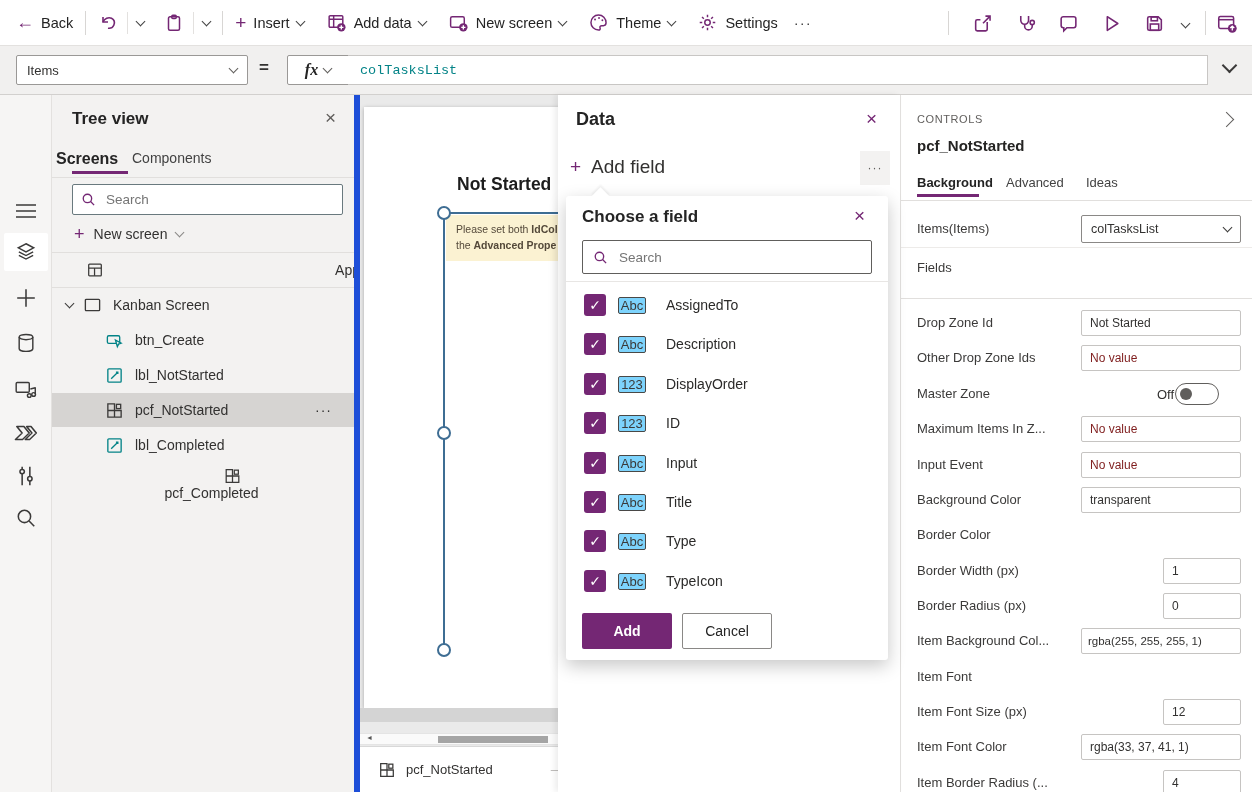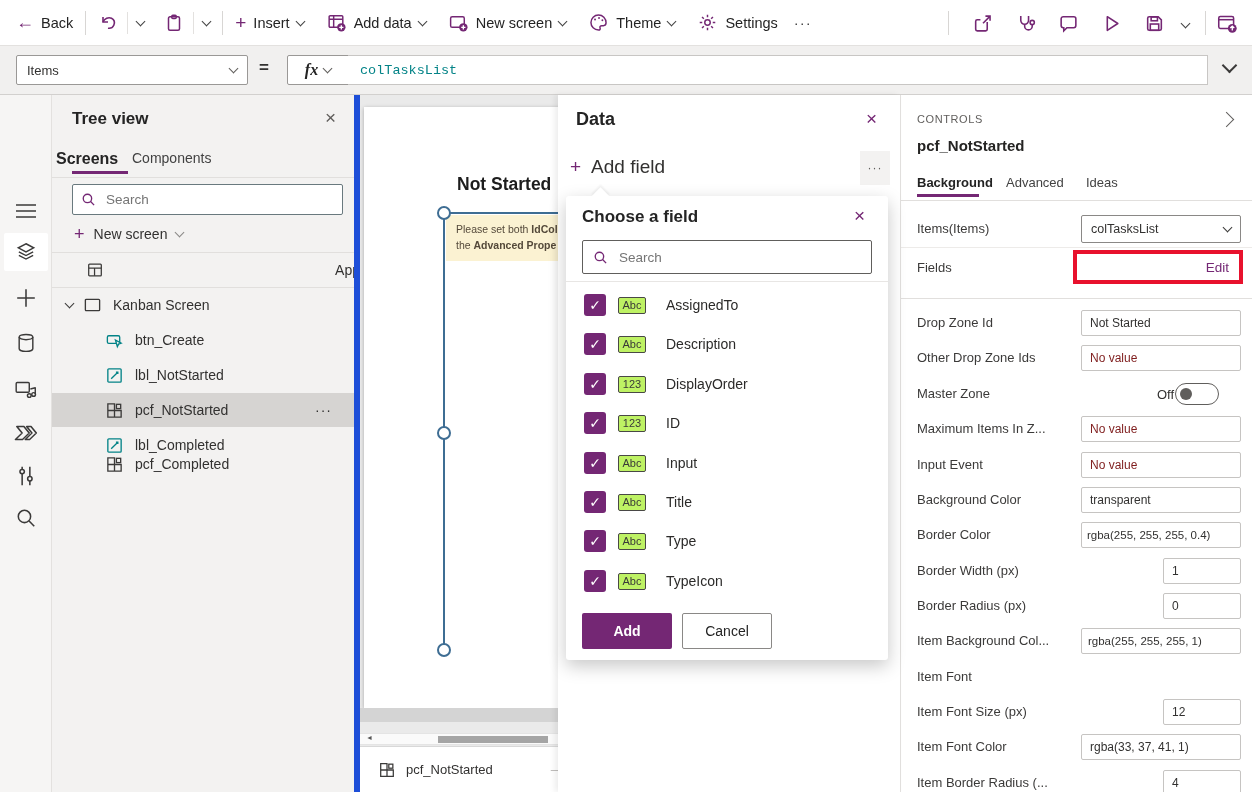--- a/index.html
+++ b/index.html
@@ -24,22 +24,22 @@
   .inputbox{background:#fff;border:1px solid #c6c4c2;border-radius:2px;
             font-size:12px;color:#323130;display:flex;align-items:center;
             padding:0 8px;box-sizing:border-box;}
   .placeholder{color:#7f1d1d;}
   
   .trow{position:absolute;left:0;width:308px;height:34px;display:flex;align-items:center;font-size:14px;color:#323130;}
   .divider{position:absolute;left:0;width:100%;height:1px;background:#e1dfdd;}
   
   .cb{width:22px;height:22px;background:#742774;border-radius:3px;display:flex;
       align-items:center;justify-content:center;color:#fff;font-size:14px;font-weight:bold;}
-  .badge{width:26px;height:15px;border:1px solid #494846;border-radius:2px;background:#bef264;
-         font-size:11px;color:#3a3938;display:flex;align-items:center;justify-content:center;
+  .badge{width:26px;height:15px;border:1px solid #494846;border-radius:2px;background:#7dd3fc;
+         font-size:13px;color:#3a3938;display:flex;align-items:center;justify-content:center;
          letter-spacing:0px;}
   .fieldrow{position:absolute;left:18px;display:flex;align-items:center;gap:12px;height:34px;}
   .fieldlabel{font-size:14px;color:#2b2a29;margin-left:8px;}
   
   .proplabel{position:absolute;left:16px;font-size:13px;color:#3b3a39;line-height:26px;white-space:nowrap;}
   .propinput{position:absolute;height:26px;}
   svg{display:block;}
 </style>
 </head>
 <body>
@@ -307,21 +307,21 @@
     </div>
 
     <div class="trow" style="top:333px;">
       <svg width="19" height="19" viewBox="0 0 20 20" fill="none" stroke="#038387" stroke-width="1.4" style="margin-left:53px;">
         <rect x="3" y="3" width="14" height="14" rx="1"></rect>
           <path d="M6.5 13.5 L13.5 6.5 M11.5 6.5 H13.5 V8.5"></path>
       </svg>
       <span style="margin-left:11px;">lbl_Completed</span>
     </div>
 
-    <div class="trow" style="top:352px;">
+    <div class="trow" style="top:372px;flex-direction:column;">
       <svg width="19" height="19" viewBox="0 0 20 20" fill="none" stroke="#3b3a39" stroke-width="1.4" style="margin-left:53px;">
         <path d="M3 3 H10 V10 H3 Z M3 10 V17 H10 V10 M10 10 H17 V17 H10"></path>
         <rect x="12" y="3.5" width="4.5" height="4.5"></rect>
       </svg>
       <span style="margin-left:11px;">pcf_Completed</span>
     </div>
   </div>
 
   <div class="abs" style="left:360px;top:95px;width:540px;height:697px;background:#eaeaea;overflow:hidden;z-index:1;">
 
@@ -458,23 +458,20 @@
     <div class="divider" style="top:105px;"></div>
 
     <div class="proplabel" style="top:121px;">Items(Items)</div>
     <div class="abs flex" style="left:180px;top:120px;width:160px;height:28px;background:#fff;border:1px solid #8a8886;border-radius:2px;box-sizing:border-box;padding:0 9px;justify-content:space-between;font-size:12.5px;color:#323130;">
       <span>colTasksList</span>
       <span class="chev" style="border-color:#3b3a39;"></span>
     </div>
     <div class="divider" style="top:152px;background:#edebe9;"></div>
 
     <div class="proplabel" style="top:160px;">Fields</div>
-    <div class="abs flex" style="left:172px;top:155px;width:170px;height:34px;border:4px solid #e8112d;box-sizing:border-box;justify-content:flex-end;padding-right:10px;">
-      <span style="font-size:13.5px;color:#742774;">Edit</span>
-    </div>
     <div class="divider" style="top:203px;"></div>
 
     <div class="proplabel" style="top:215px;">Drop Zone Id</div>
     <div class="inputbox propinput" style="left:180px;top:215px;width:160px;">
         <span>Not Started</span>
       </div>
 
     <div class="proplabel" style="top:250px;">Other Drop Zone Ids</div>
     <div class="inputbox propinput" style="left:180px;top:250px;width:160px;">
         <span class="placeholder">No value</span>
@@ -497,23 +494,20 @@
     <div class="inputbox propinput" style="left:180px;top:357px;width:160px;">
         <span class="placeholder">No value</span>
       </div>
 
     <div class="proplabel" style="top:392px;">Background Color</div>
     <div class="inputbox propinput" style="left:180px;top:392px;width:160px;">
         <span>transparent</span>
       </div>
 
     <div class="proplabel" style="top:427px;">Border Color</div>
-    <div class="inputbox propinput" style="left:180px;top:427px;width:160px;padding:0 5px;font-size:11.5px;">
-        <span>rgba(255, 255, 255, 0.4)</span>
-      </div>
 
     <div class="proplabel" style="top:463px;">Border Width (px)</div>
     <div class="inputbox propinput" style="left:262px;top:463px;width:78px;">
         <span>1</span>
       </div>
 
     <div class="proplabel" style="top:498px;">Border Radius (px)</div>
     <div class="inputbox propinput" style="left:262px;top:498px;width:78px;">
         <span>0</span>
       </div>

